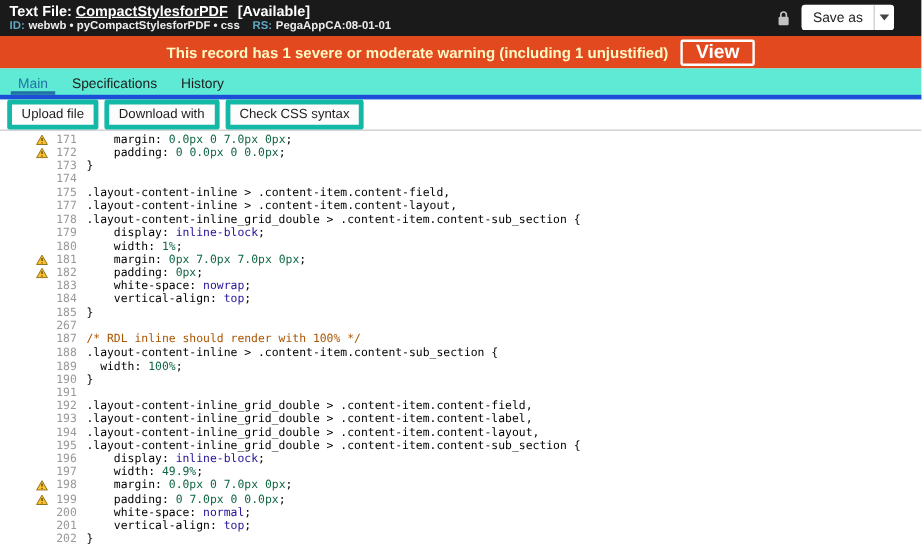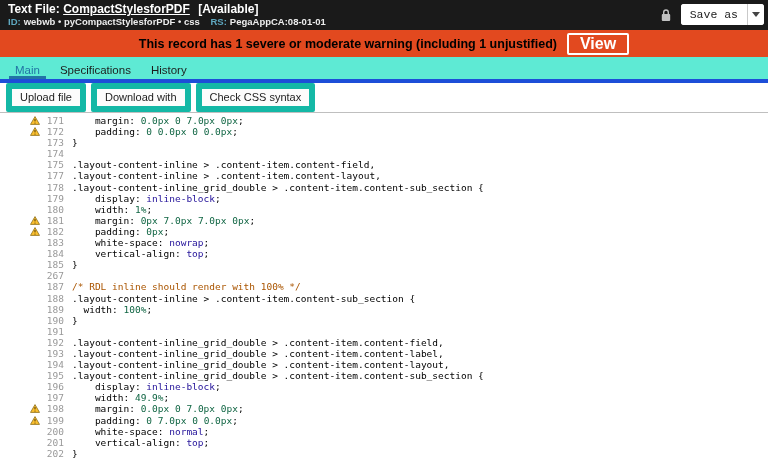--- a/index.html
+++ b/index.html
@@ -9,41 +9,41 @@
 
   
   .topbar{flex:0 0 30px;background:var(--header-bg,#1a1a1a);color:#fff;position:relative;padding:2px 8px 0;}
   .title-row{font-size:12px;font-weight:bold;line-height:14px;white-space:nowrap;}
   .record-name{text-decoration:underline;color:#fff;cursor:pointer;}
   .availability{margin-left:5px;}
   .meta-row{font-size:9.5px;line-height:12px;font-weight:bold;white-space:nowrap;}
   .meta-label{color:var(--meta-label,#5fa8c0);margin-right:3px;}
   .meta-label.rs{margin-left:8px;}
   .meta-value{color:#ededed;}
-  .header-controls{position:absolute;top:4px;right:4px;display:flex;align-items:center;gap:9px;font-family:Liberation Mono, monospace;}
+  .header-controls{position:absolute;top:4px;right:23px;display:flex;align-items:center;gap:9px;}
   .lock{display:flex;align-items:center;cursor:pointer;}
   .saveas{display:flex;background:#fff;border-radius:3px;height:21px;overflow:hidden;}
   .saveas-main{background:#fff;border:none;font-size:11.5px;color:#222;padding:0 9px;cursor:pointer;font-family:inherit;}
   .saveas-caret{background:#fff;border:none;border-left:1px solid #c9c9c9;width:17px;cursor:pointer;display:flex;align-items:center;justify-content:center;}
   .caret{width:0;height:0;border-left:4px solid transparent;border-right:4px solid transparent;border-top:5px solid #444;}
 
   
   .banner{flex:0 0 27px;background:var(--banner-bg,#e2491f);display:flex;align-items:center;justify-content:center;gap:10px;}
-  .banner-text{color:#000000;font-weight:bold;font-size:12.5px;}
+  .banner-text{color:#fef9c3;font-weight:bold;font-size:12.5px;}
   .view-btn{background:transparent;border:2px solid #fff;color:#fff;font-weight:bold;font-size:16px;padding:0 11px 1px;border-radius:2px;cursor:pointer;font-family:inherit;line-height:17px;}
 
   
   .tabs{flex:0 0 26px;border-bottom:4px solid #1d4ed8;padding-left:5px;display:flex;align-items:stretch;background:#5eead4;}
   .tab{font-size:11.5px;color:#1d1d1d;padding:7px 10px 0;cursor:pointer;position:relative;}
   .tab.active{color:var(--tab-active,#2274a5);}
   .tab.active::after{content:"";position:absolute;left:4px;right:4px;bottom:0;height:3px;background:var(--tab-active,#2274a5);}
 
   
   .file-toolbar{flex:0 0 25px;display:flex;align-items:center;padding-left:6px;gap:5px;border-bottom:1px solid #bfbfbf;background:#fff;}
-  .file-toolbar button{font-family:inherit;font-size:11px;color:#1d1d1d;background:#fcfcfc;border:6px solid #14b8a6;border-radius:2px;padding:2px 8px 3px;cursor:pointer;}
+  .file-toolbar button{font-family:inherit;font-size:11px;color:#1d1d1d;background:#fcfcfc;border:4px solid #14b8a6;border-radius:2px;padding:2px 8px 3px;cursor:pointer;}
 
   
   .editor{flex:1 1 auto;background:#fff;overflow:hidden;padding-top:2px;cursor:text;}
   .code-line{display:flex;align-items:center;height:11.1px;font-family:"DejaVu Sans Mono",monospace;font-size:9.5px;line-height:11.1px;padding-left:28px;}
   .warn-slot{flex:0 0 13px;display:flex;align-items:center;justify-content:center;height:100%;}
   .warn-slot svg{display:block;}
   .line-number{flex:0 0 23px;text-align:right;color:var(--line-number,#999999);}
   .code-text{white-space:pre;padding-left:8px;}
   .tok-p{color:var(--tok-plain,#000);}
   .tok-n{color:var(--tok-number,#116644);}

